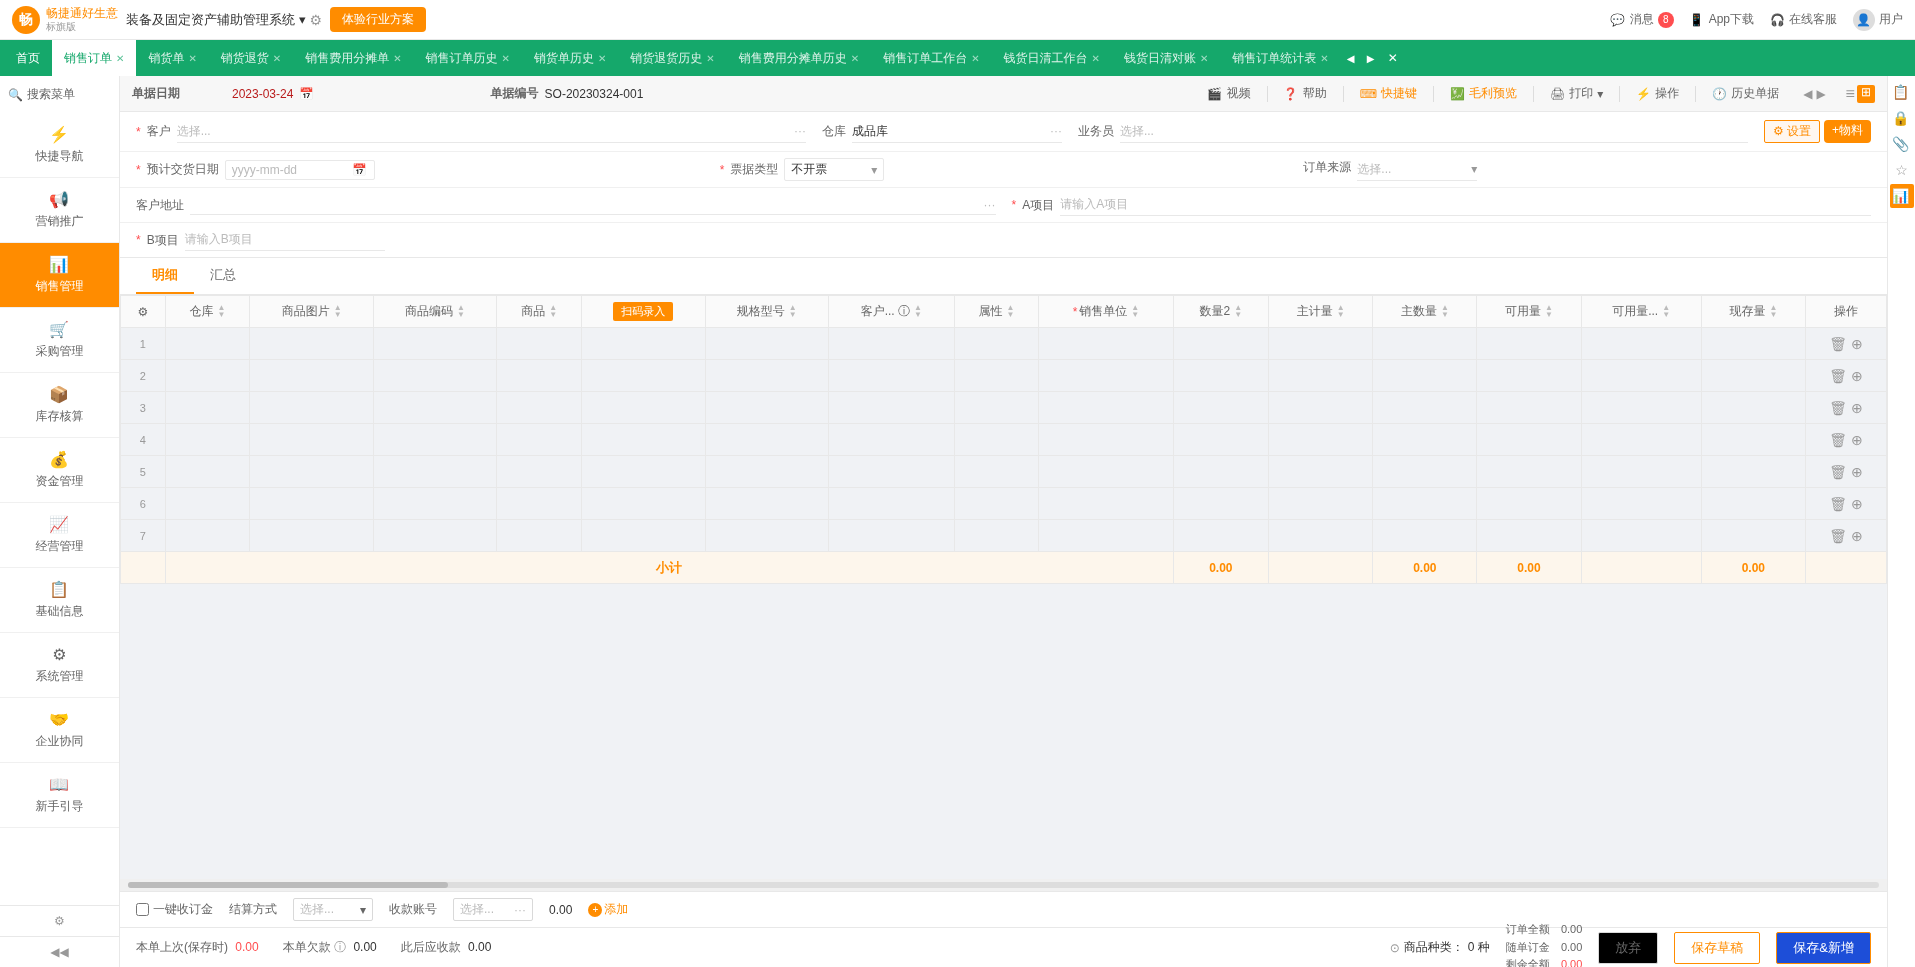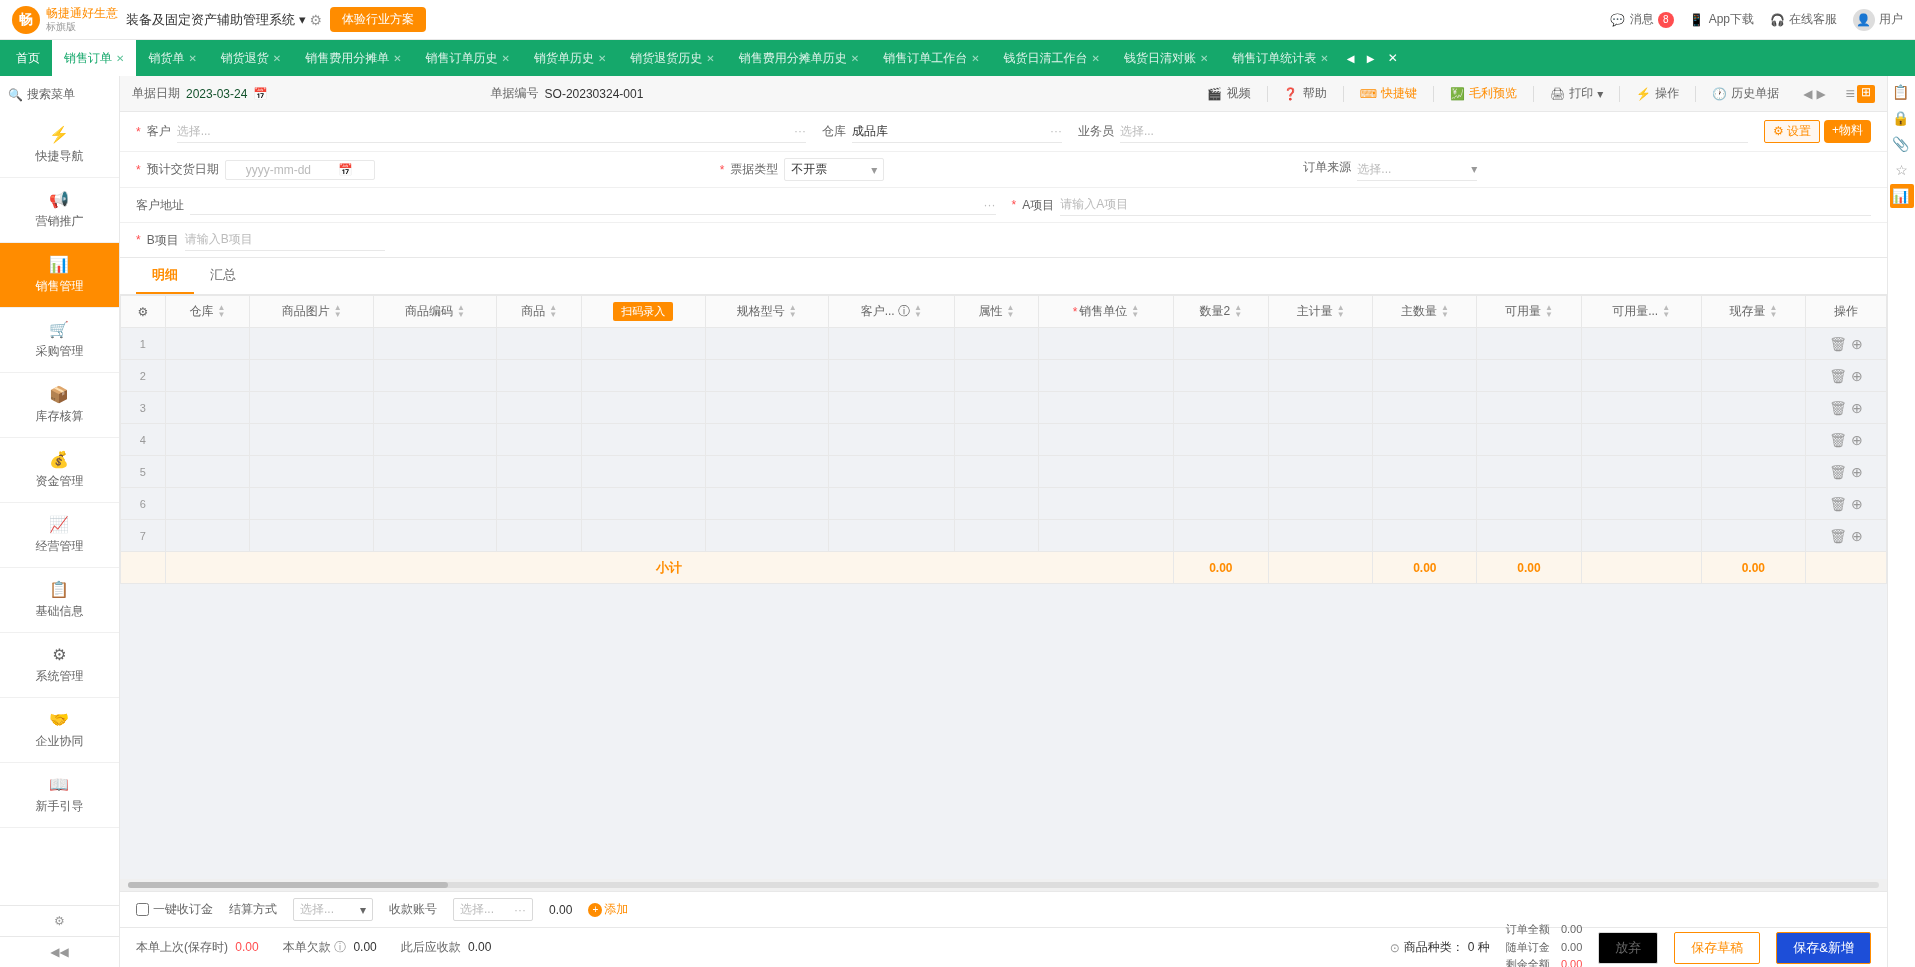--- a/index.html
+++ b/index.html
@@ -87,21 +87,21 @@
 
     
     .right-sidebar { width: 28px; background: #fff; border-left: 1px solid #e8e8e8; display: flex; flex-direction: column; align-items: center; padding: 4px 0; gap: 2px; }
     .right-sidebar-icon { width: 24px; height: 24px; display: flex; align-items: center; justify-content: center; cursor: pointer; color: #999; font-size: 14px; border-radius: 2px; }
 
     
     .scroll-area { height: 12px; background: #f0f0f0; display: flex; align-items: center; padding: 0 8px; }
     .scroll-track { flex: 1; height: 6px; background: #ddd; border-radius: 3px; }
     .scroll-thumb { width: 320px; height: 6px; background: #bbb; border-radius: 3px; }
     .field-item { display: flex; align-items: center; gap: 6px; flex: 1; }
-    .field-label { color: #666; white-space: nowrap; font-size: 12px; }
+    .field-label { color: #666; white-space: nowrap; font-size: 12px; font-weight: bold; }
     
     .col-header-sort { display: flex; align-items: center; justify-content: center; gap: 2px; cursor: pointer; }
   </style>
 </head>
 <body>
 
 <div class="top-bar">
   <div class="top-bar-left">
     <div class="logo-area">
       <div class="logo-icon">
@@ -252,21 +252,21 @@
       <div class="sidebar-toggle">⚙</div>
       <div class="sidebar-toggle">◀◀</div>
     </div>
   </div>
 
   <div class="content-area">
 
     <div class="form-toolbar">
       <div class="field-item">
         <span class="field-label">单据日期</span>
-        <span style="color:#14532d;">2023-03-24</span>
+        <span style="color:#b91c1c;margin-left:46px;">2023-03-24</span>
         <span style="color:#999;">📅</span>
       </div>
       <div class="field-item">
         <span class="field-label">单据编号</span>
         <span style="color:#333;">SO-20230324-001</span>
       </div>
       <div style="flex:1"></div>
       <div class="toolbar-item">
         <span>🎬</span>
         <span>视频</span>
@@ -342,21 +342,21 @@
         <div style="background:#ff8c00;color:white;padding:2px 8px;border-radius:4px;cursor:pointer;white-space:nowrap;">
           <span>+物料</span>
         </div>
       </div>
     </div>
 
     <div style="padding:6px 16px;background:#fff;border-bottom:1px solid #f0f0f0;display:flex;align-items:center;gap:16px;">
       <div style="display:flex;align-items:center;gap:6px;flex:1;">
         <span style="color:#ff4d4f;">*</span>
         <span style="color:#666;white-space:nowrap;">预计交货日期</span>
-        <div style="border:1px solid #e8e8e8;border-radius:2px;display:flex;align-items:flex-start;padding:2px 20px;min-width:150px;">
+        <div style="border:1px solid #e8e8e8;border-radius:2px;display:flex;align-items:flex-start;padding:2px 6px;min-width:150px;">
           <span style="color:#bbb;flex:1;">yyyy-mm-dd</span>
           <span style="color:#999;">📅</span>
         </div>
       </div>
       <div style="flex:1;display:flex;align-items:center;gap:6px;">
         <span style="color:#ff4d4f;">*</span>
         <span style="color:#666;white-space:nowrap;">票据类型</span>
         <div style="border:1px solid #e8e8e8;border-radius:2px;display:flex;align-items:center;padding:2px 6px;min-width:100px;">
           <span style="flex:1;color:#333;">不开票</span>
           <span style="color:#999;">▾</span>

